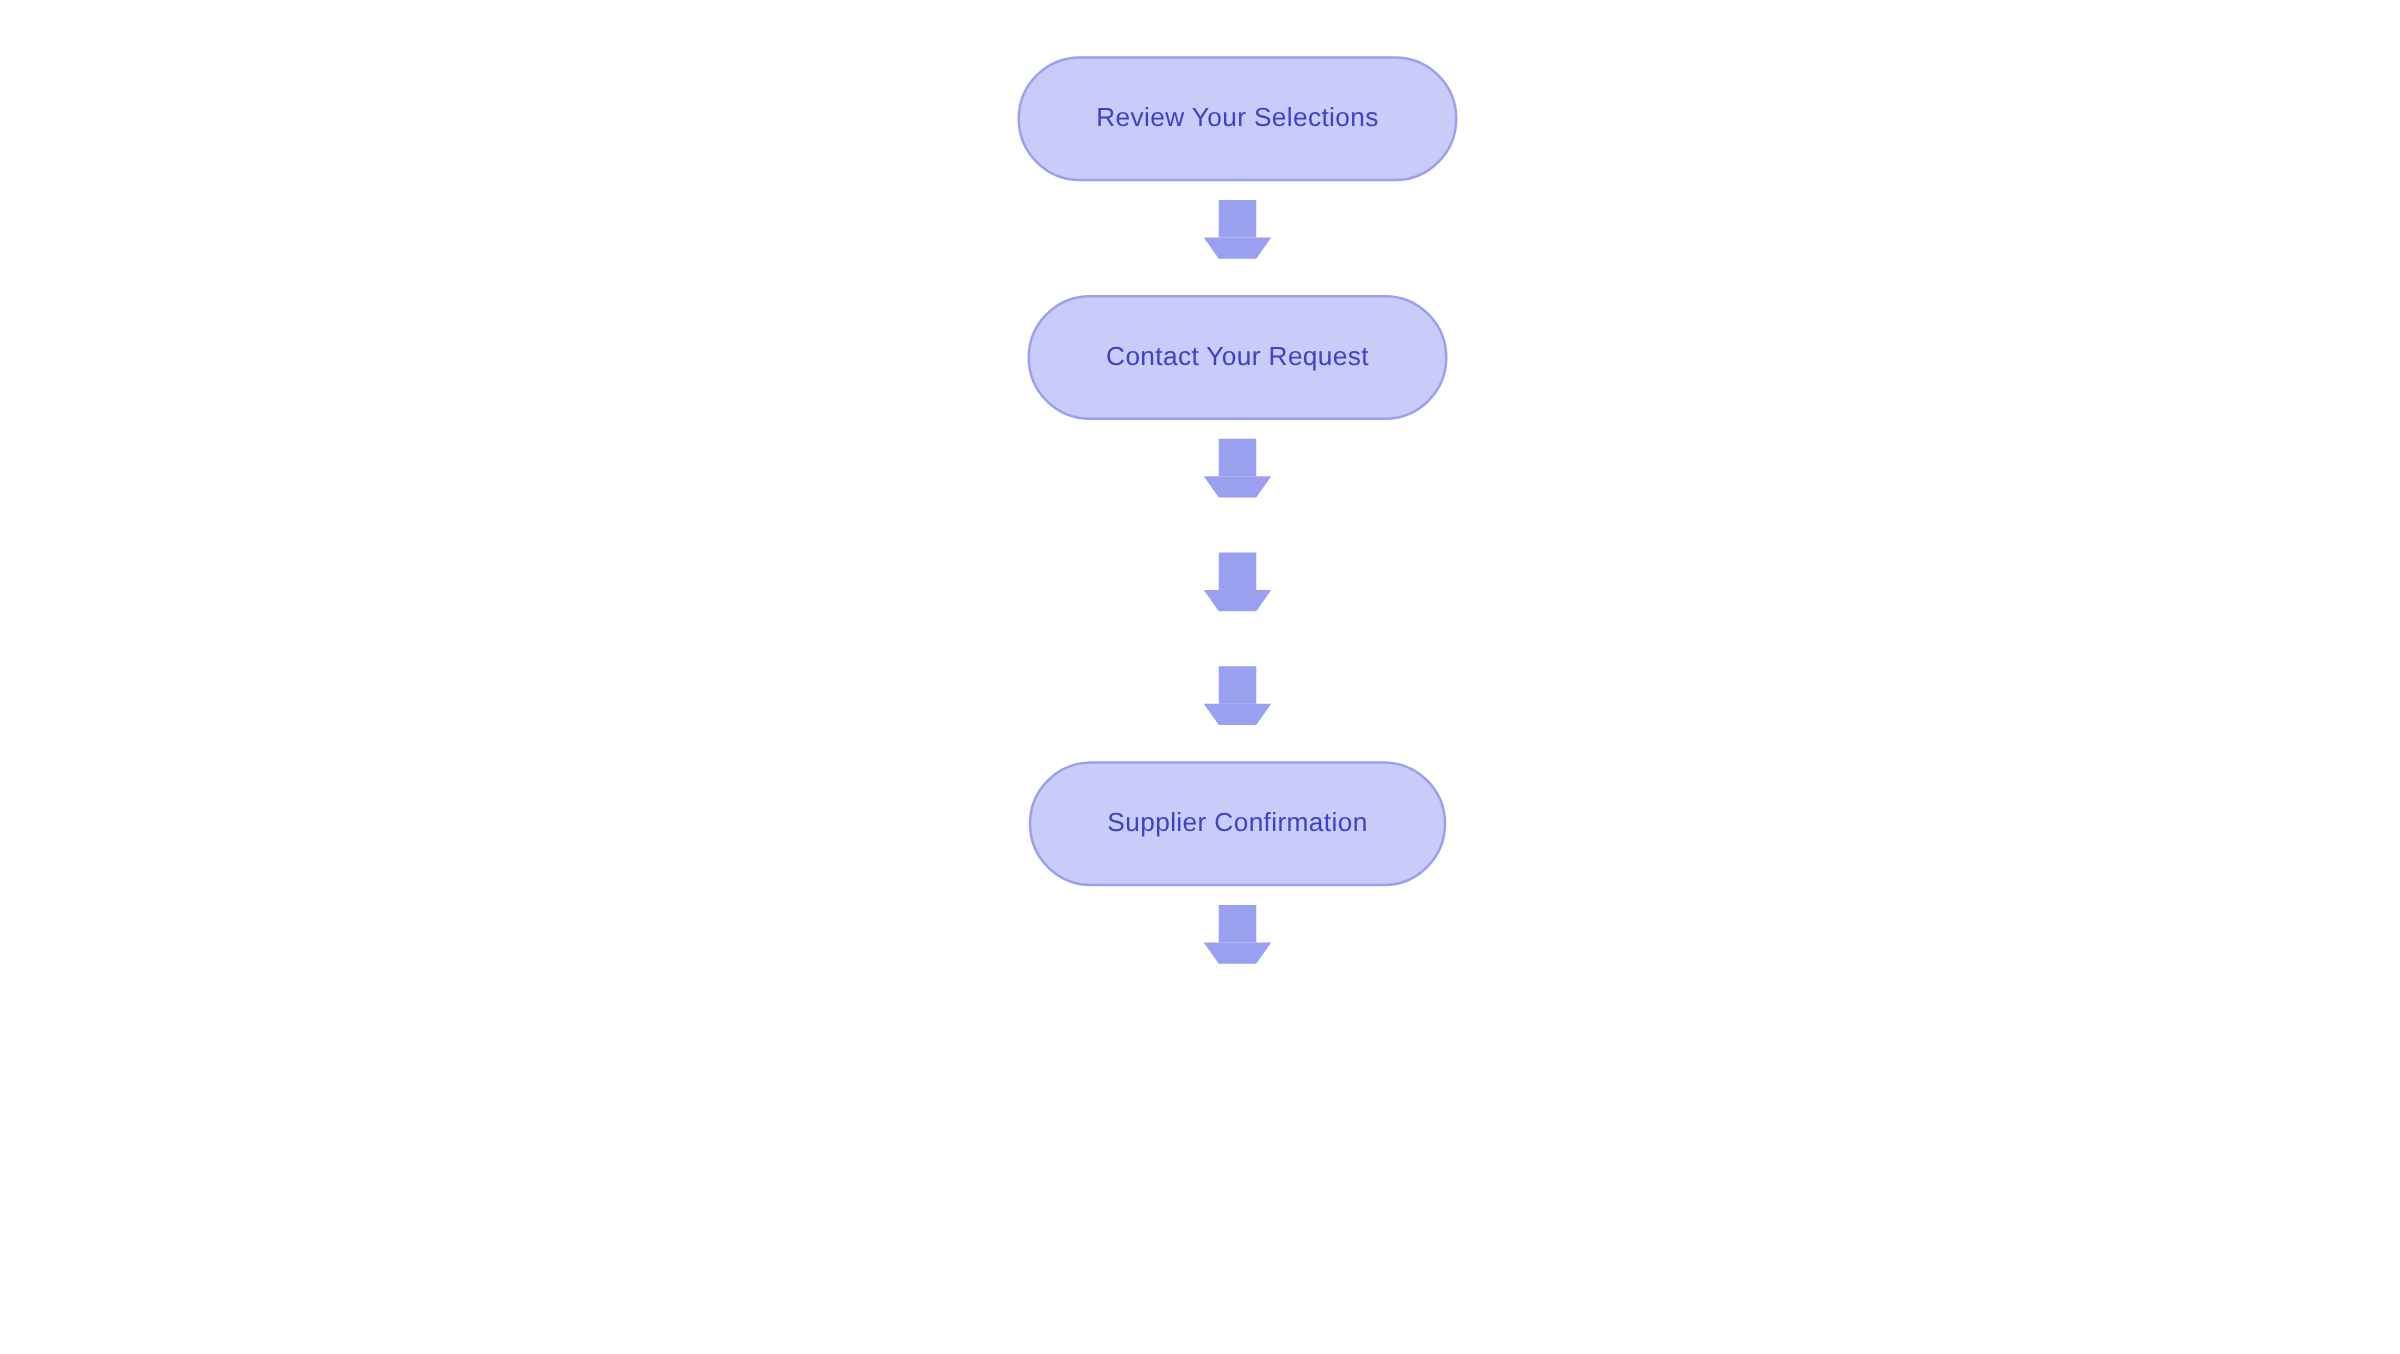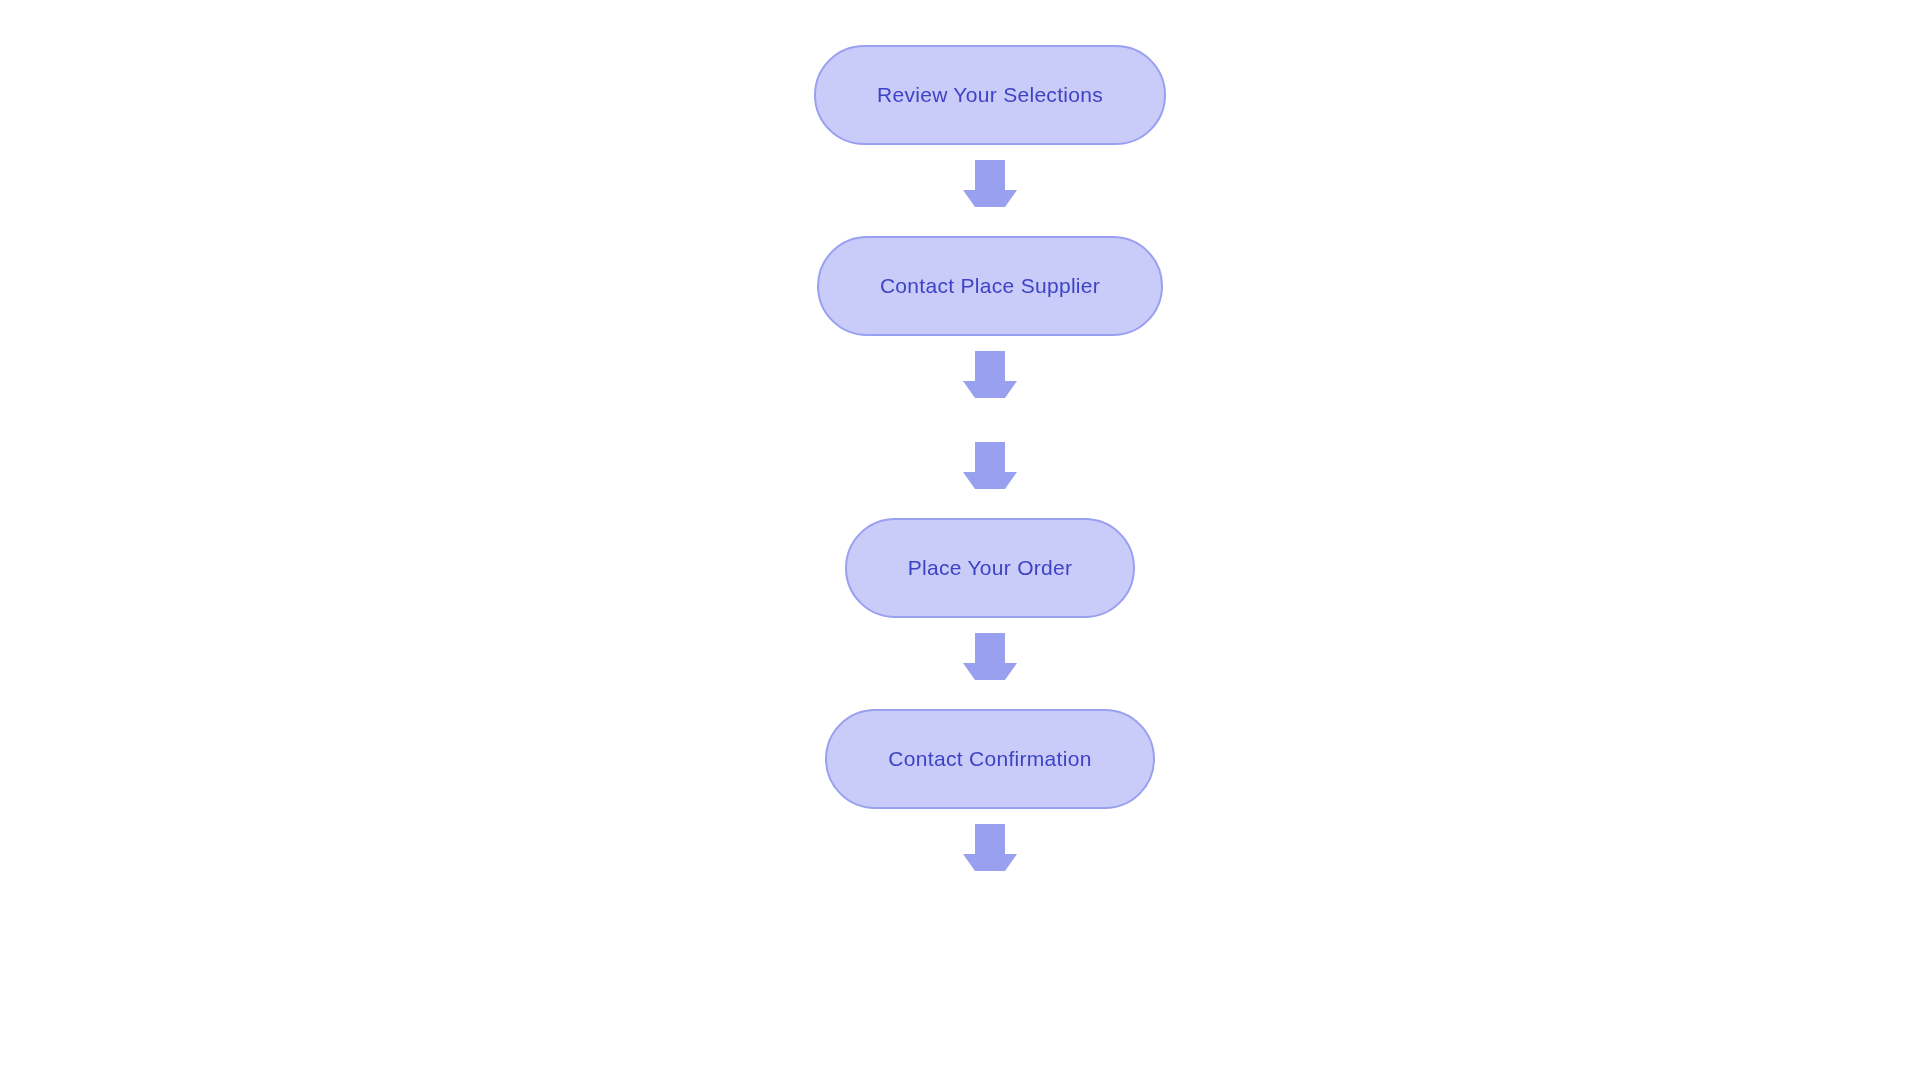--- a/index.html
+++ b/index.html
@@ -72,45 +72,42 @@
     <div class="node">
       <span>Review Your Selections</span>
     </div>
 
     <div class="connector">
       <div class="line"></div>
       <div class="head"></div>
     </div>
 
     <div class="node">
-      <span>Contact Place Supplier</span>
+      <span>Contact Your Request</span>
     </div>
 
     <div class="connector">
       <div class="line"></div>
       <div class="head"></div>
     </div>
 
 
     <div class="connector">
       <div class="line"></div>
       <div class="head"></div>
     </div>
 
-    <div class="node">
-      <span>Place Your Order</span>
-    </div>
 
     <div class="connector">
       <div class="line"></div>
       <div class="head"></div>
     </div>
 
     <div class="node">
-      <span>Contact Confirmation</span>
+      <span>Supplier Confirmation</span>
     </div>
 
     <div class="connector">
       <div class="line"></div>
       <div class="head"></div>
     </div>
 
 
   </div>
 </div>

